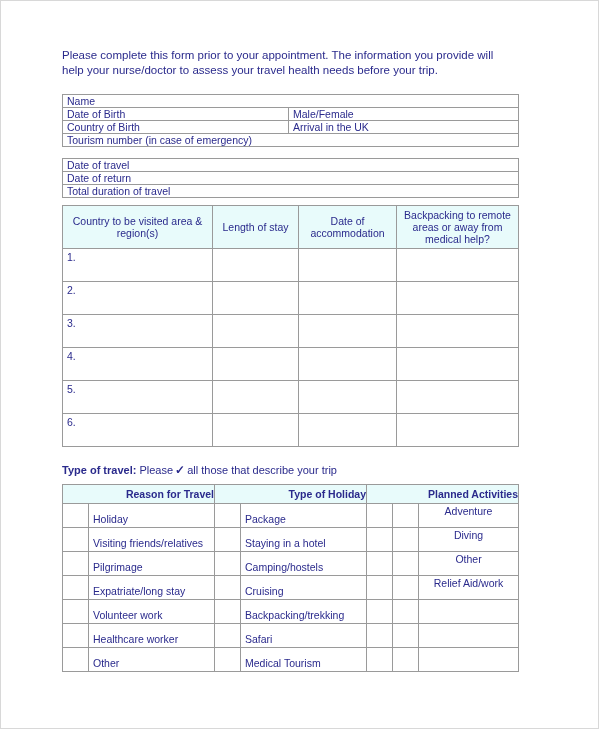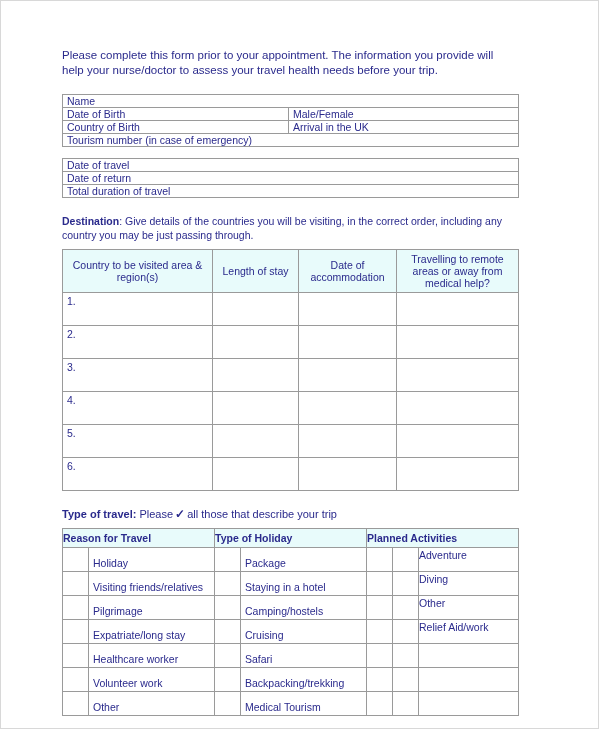--- a/index.html
+++ b/index.html
@@ -102,35 +102,35 @@
   .tick {
     font-weight: bold;
     font-size: 12px;
     padding: 0 2px;
   }
 
   .t-type { margin-top: 7px; }
   .t-type th {
     background: #e8fbfb;
     font-weight: bold;
-    text-align: left;
+    text-align: right;
     vertical-align: middle;
     height: 18px;
     line-height: 18px;
     padding: 0;
     font-size: 10.5px;
   }
   .t-type td {
     height: 21px;
     vertical-align: bottom;
     padding-bottom: 2px;
   }
   .t-type td.box { padding: 0; }
   .t-type td.act {
-    text-align: left;
+    text-align: center;
     vertical-align: top;
     padding: 1px 0 0 0;
   }
 </style>
 </head>
 <body>
 
 <div class="page-frame"></div>
 
 <div class="content">
@@ -170,37 +170,34 @@
       </tr>
       <tr>
         <td>Date of return</td>
       </tr>
       <tr>
         <td>Total duration of travel</td>
       </tr>
     </tbody>
   </table>
 
-  <div class="sec-note">
-    <b>Destination</b><span>: Give details of the countries you will be visiting, in the correct order, including any country you may be just passing through.</span>
-  </div>
 
   <table class="t-dest">
     <colgroup>
       <col style="width:150px">
         <col style="width:86px">
         <col style="width:98px">
         <col style="width:122px">
     </colgroup>
     <thead>
       <tr>
         <th>Country to be visited area &amp; region(s)</th>
         <th>Length of stay</th>
         <th>Date of accommodation</th>
-        <th>Travelling to remote areas or away from medical help?</th>
+        <th>Backpacking to remote areas or away from medical help?</th>
       </tr>
     </thead>
     <tbody>
       <tr>
         <td>1.</td>
         <td></td>
         <td></td>
         <td></td>
       </tr>
       <tr>
@@ -290,32 +287,32 @@
         <td class="box"></td>
         <td>Expatriate/long stay</td>
         <td class="box"></td>
         <td>Cruising</td>
         <td class="box"></td>
         <td class="box"></td>
         <td class="act">Relief Aid/work</td>
       </tr>
       <tr>
         <td class="box"></td>
+        <td>Volunteer work</td>
+        <td class="box"></td>
+        <td>Backpacking/trekking</td>
+        <td class="box"></td>
+        <td class="box"></td>
+        <td class="act"></td>
+      </tr>
+      <tr>
+        <td class="box"></td>
         <td>Healthcare worker</td>
         <td class="box"></td>
         <td>Safari</td>
-        <td class="box"></td>
-        <td class="box"></td>
-        <td class="act"></td>
-      </tr>
-      <tr>
-        <td class="box"></td>
-        <td>Volunteer work</td>
-        <td class="box"></td>
-        <td>Backpacking/trekking</td>
         <td class="box"></td>
         <td class="box"></td>
         <td class="act"></td>
       </tr>
       <tr>
         <td class="box"></td>
         <td>Other</td>
         <td class="box"></td>
         <td>Medical Tourism</td>
         <td class="box"></td>

